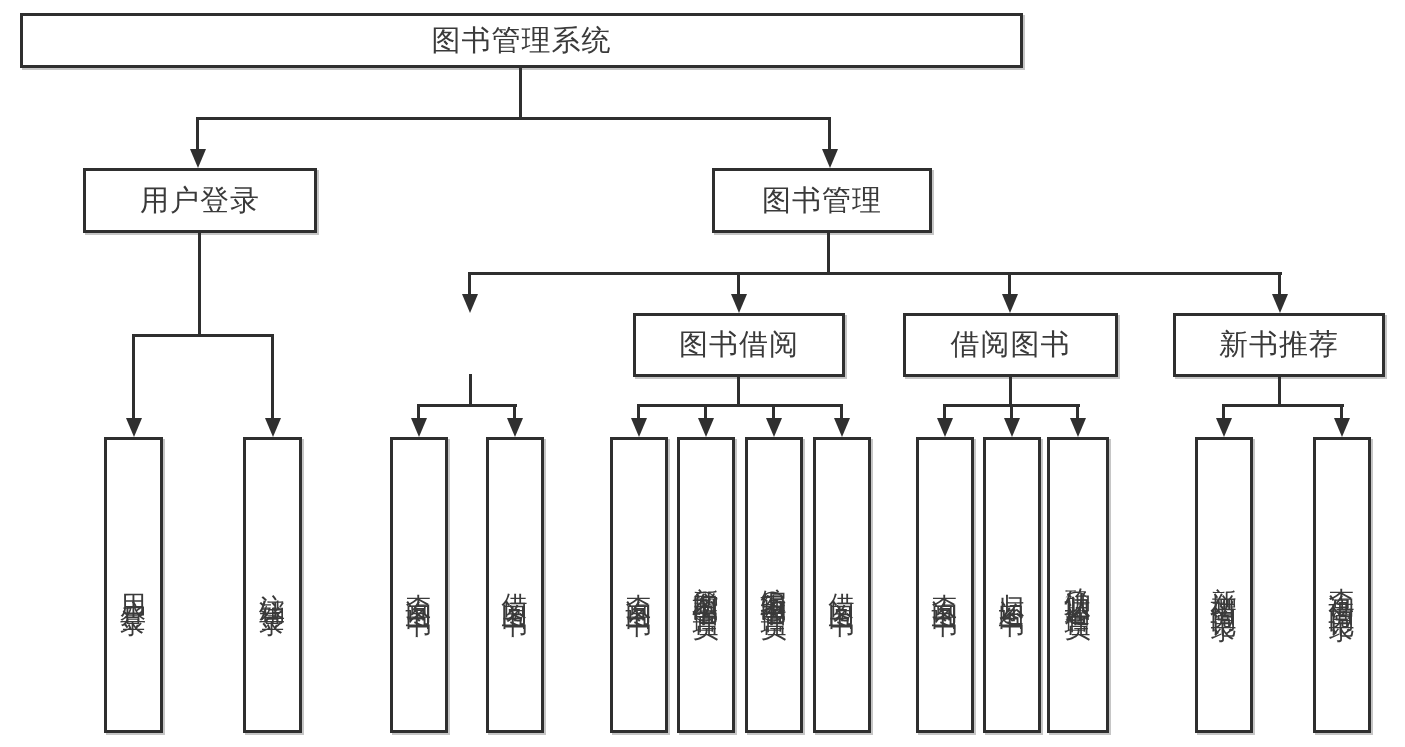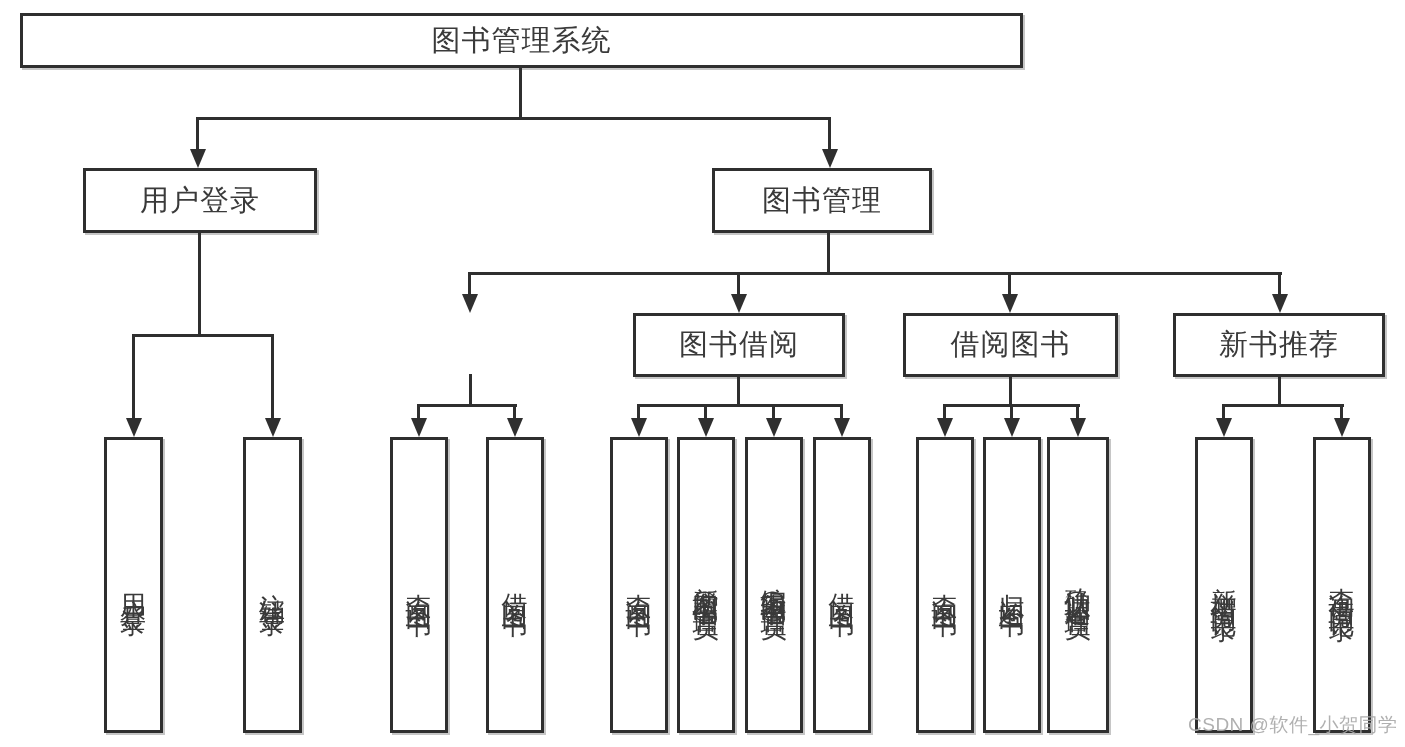--- a/index.html
+++ b/index.html
@@ -164,15 +164,14 @@
   <div class="vl" style="left:1076px;top:404px;height:17px;"></div>
   <div class="ah" style="left:1070px;top:418px;"></div>
 
   <div class="vl" style="left:1278px;top:374px;height:33px;"></div>
   <div class="hl" style="left:1222px;top:404px;width:122px;"></div>
   <div class="vl" style="left:1222px;top:404px;height:17px;"></div>
   <div class="ah" style="left:1216px;top:418px;"></div>
   <div class="vl" style="left:1340px;top:404px;height:17px;"></div>
   <div class="ah" style="left:1334px;top:418px;"></div>
 
-  <div class="watermark">CSDN @软件_小贺同学</div>
 
 </div>
 
 </body></html>

